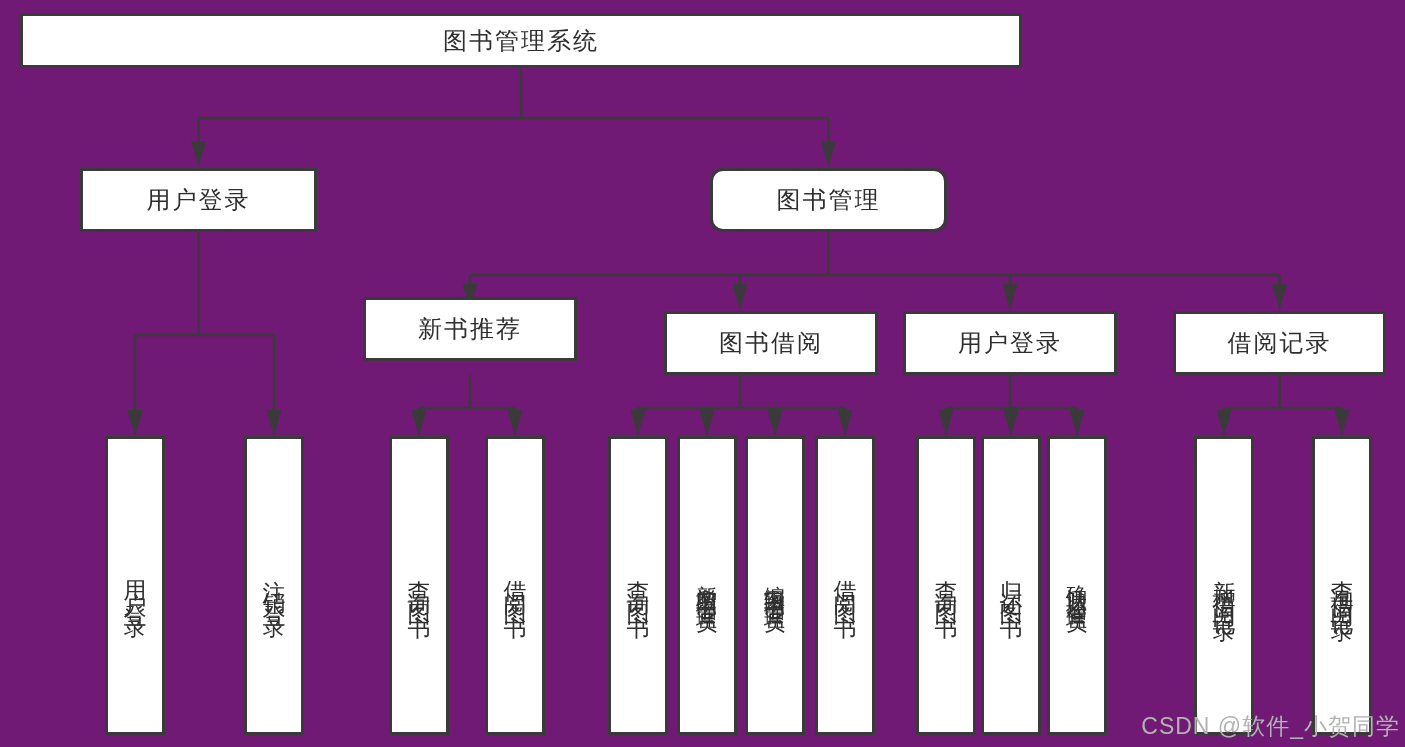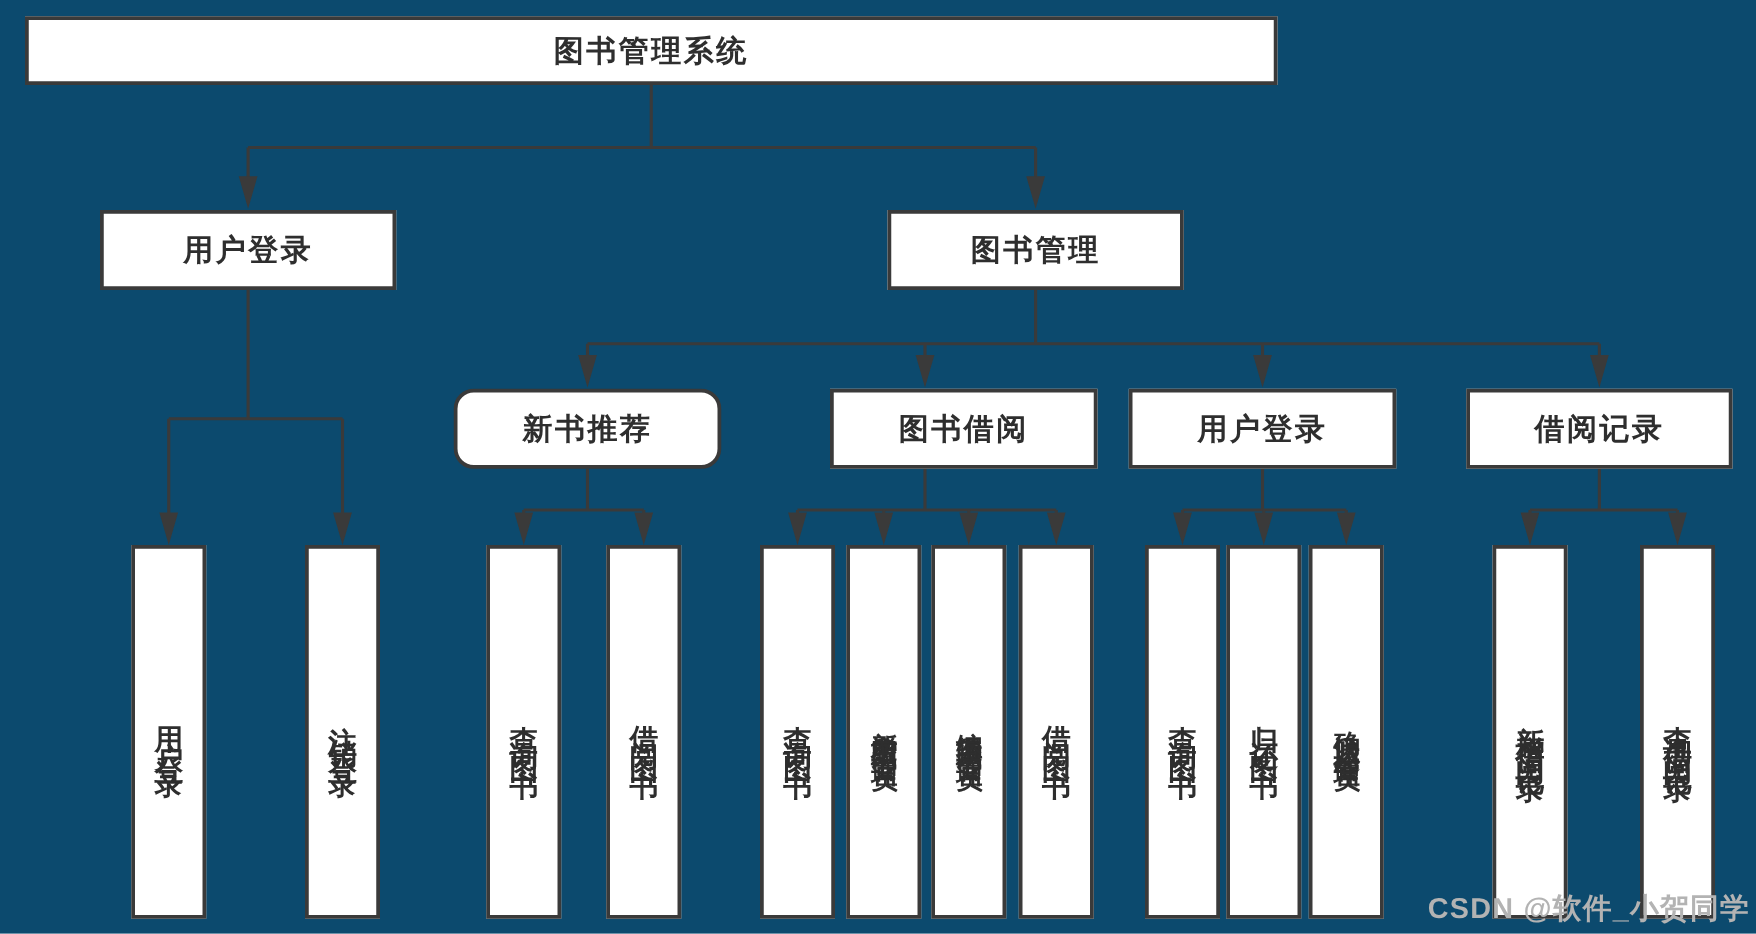--- a/index.html
+++ b/index.html
@@ -1,23 +1,22 @@
 <!DOCTYPE html>
 <html><head>
 <meta charset="utf-8">
 <style>
   html, body { margin: 0; padding: 0; background: #ffffff; }
   .canvas {
     position: relative;
     width: 1405px;
     height: 747px;
-    background: #0c4a6e;
+    background: #701a75;
     overflow: hidden;
     font-family: "Liberation Sans", "DejaVu Sans", sans-serif;
-    font-weight: bold;
   }
   .connectors {
     position: absolute;
     left: 0; top: 0;
     width: 1405px; height: 747px;
   }
   .hbox {
     position: absolute;
     box-sizing: border-box;
     border: 3px solid #3a3a3a;
@@ -100,23 +99,23 @@
       <polygon points="1003.5,410 1018.5,410 1011,436"></polygon>
       <polygon points="1069.5,410 1084.5,410 1077,436"></polygon>
       <polygon points="1216.5,410 1231.5,410 1224,436"></polygon>
       <polygon points="1334.5,410 1349.5,410 1342,436"></polygon>
     </g>
   </svg>
 
   <div class="hbox" style="left:20px; top:13px; width:1002px; height:55px;">图书管理系统</div>
 
   <div class="hbox" style="left:80px; top:168px; width:237px; height:64px;">用户登录</div>
-  <div class="hbox" style="left:710px; top:168px; width:237px; height:64px;">图书管理</div>
+  <div class="hbox" style="left:710px; top:168px; width:237px; height:64px;border-radius:13px;">图书管理</div>
 
-  <div class="hbox" style="left:363px; top:311px; width:214px; height:64px;border-radius:16px;">新书推荐</div>
+  <div class="hbox" style="left:363px; top:297px; width:214px; height:64px;">新书推荐</div>
   <div class="hbox" style="left:633px; top:311px; width:214px; height:64px;margin-left:31px;">图书借阅</div>
   <div class="hbox" style="left:903px; top:311px; width:214px; height:64px;">用户登录</div>
   <div class="hbox" style="left:1173px; top:311px; width:213px; height:64px;">借阅记录</div>
 
   <div class="vbox" style="left:105px;">
     <span class="vtext">用户登录</span>
   </div>
   <div class="vbox" style="left:244px;">
     <span class="vtext">注销登录</span>
   </div>

